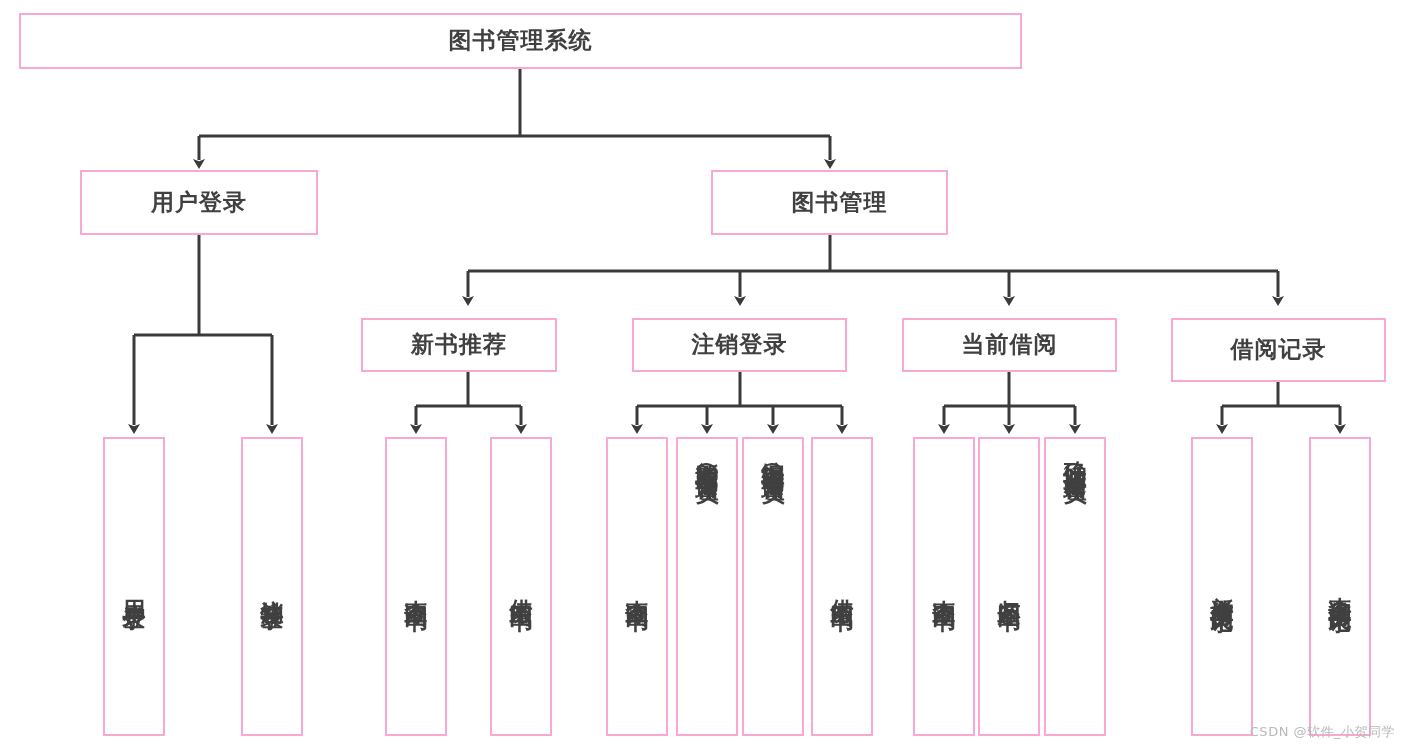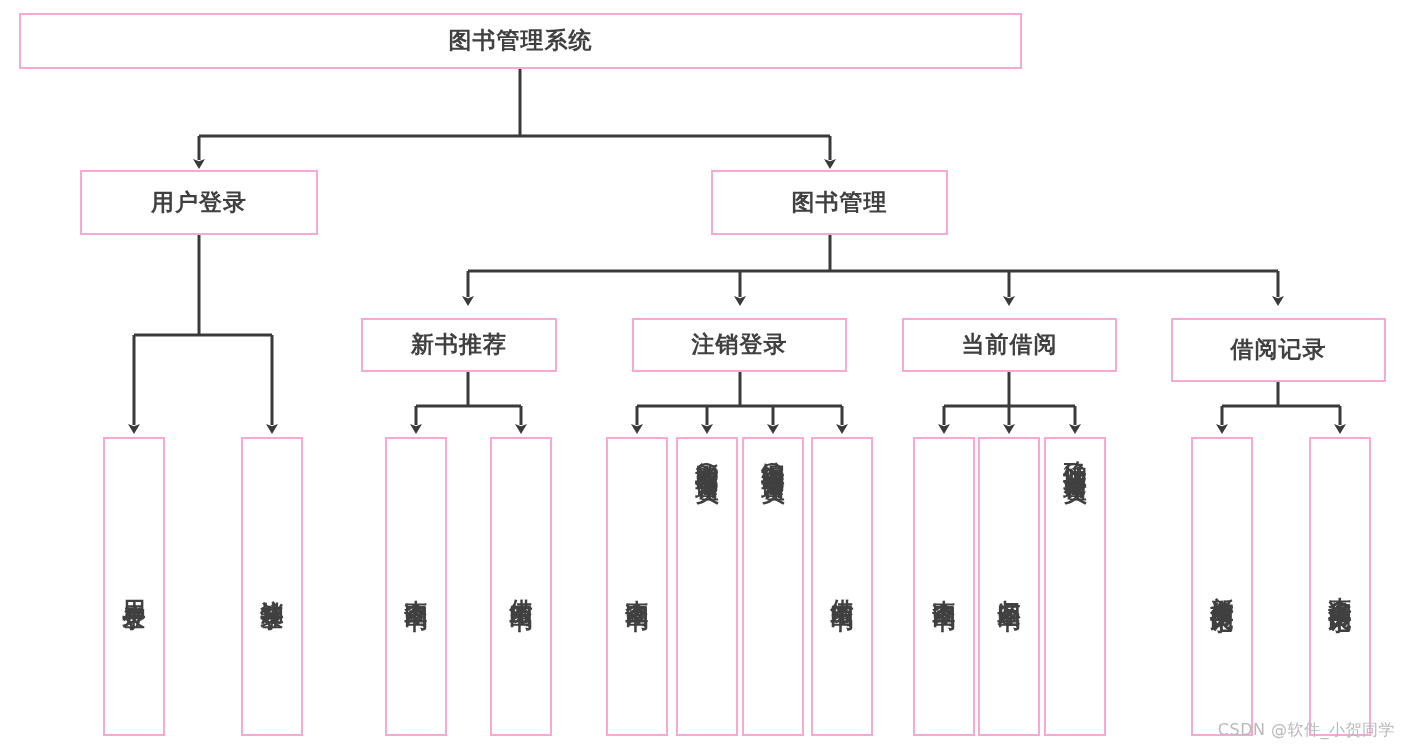--- a/index.html
+++ b/index.html
@@ -55,21 +55,21 @@
   .node.vertical.top-aligned {
     justify-content: flex-start;
   }
   .node-label {
     display: block;
   }
   #watermark {
     position: absolute;
     right: 10px;
     bottom: 6px;
-    font-size: 16px;
+    font-size: 13px;
     color: #b9b9b9;
     white-space: nowrap;
     letter-spacing: 0.5px;
     pointer-events: none;
   }
 </style>
 </head>
 <body>
 
 <div id="diagram-root">

